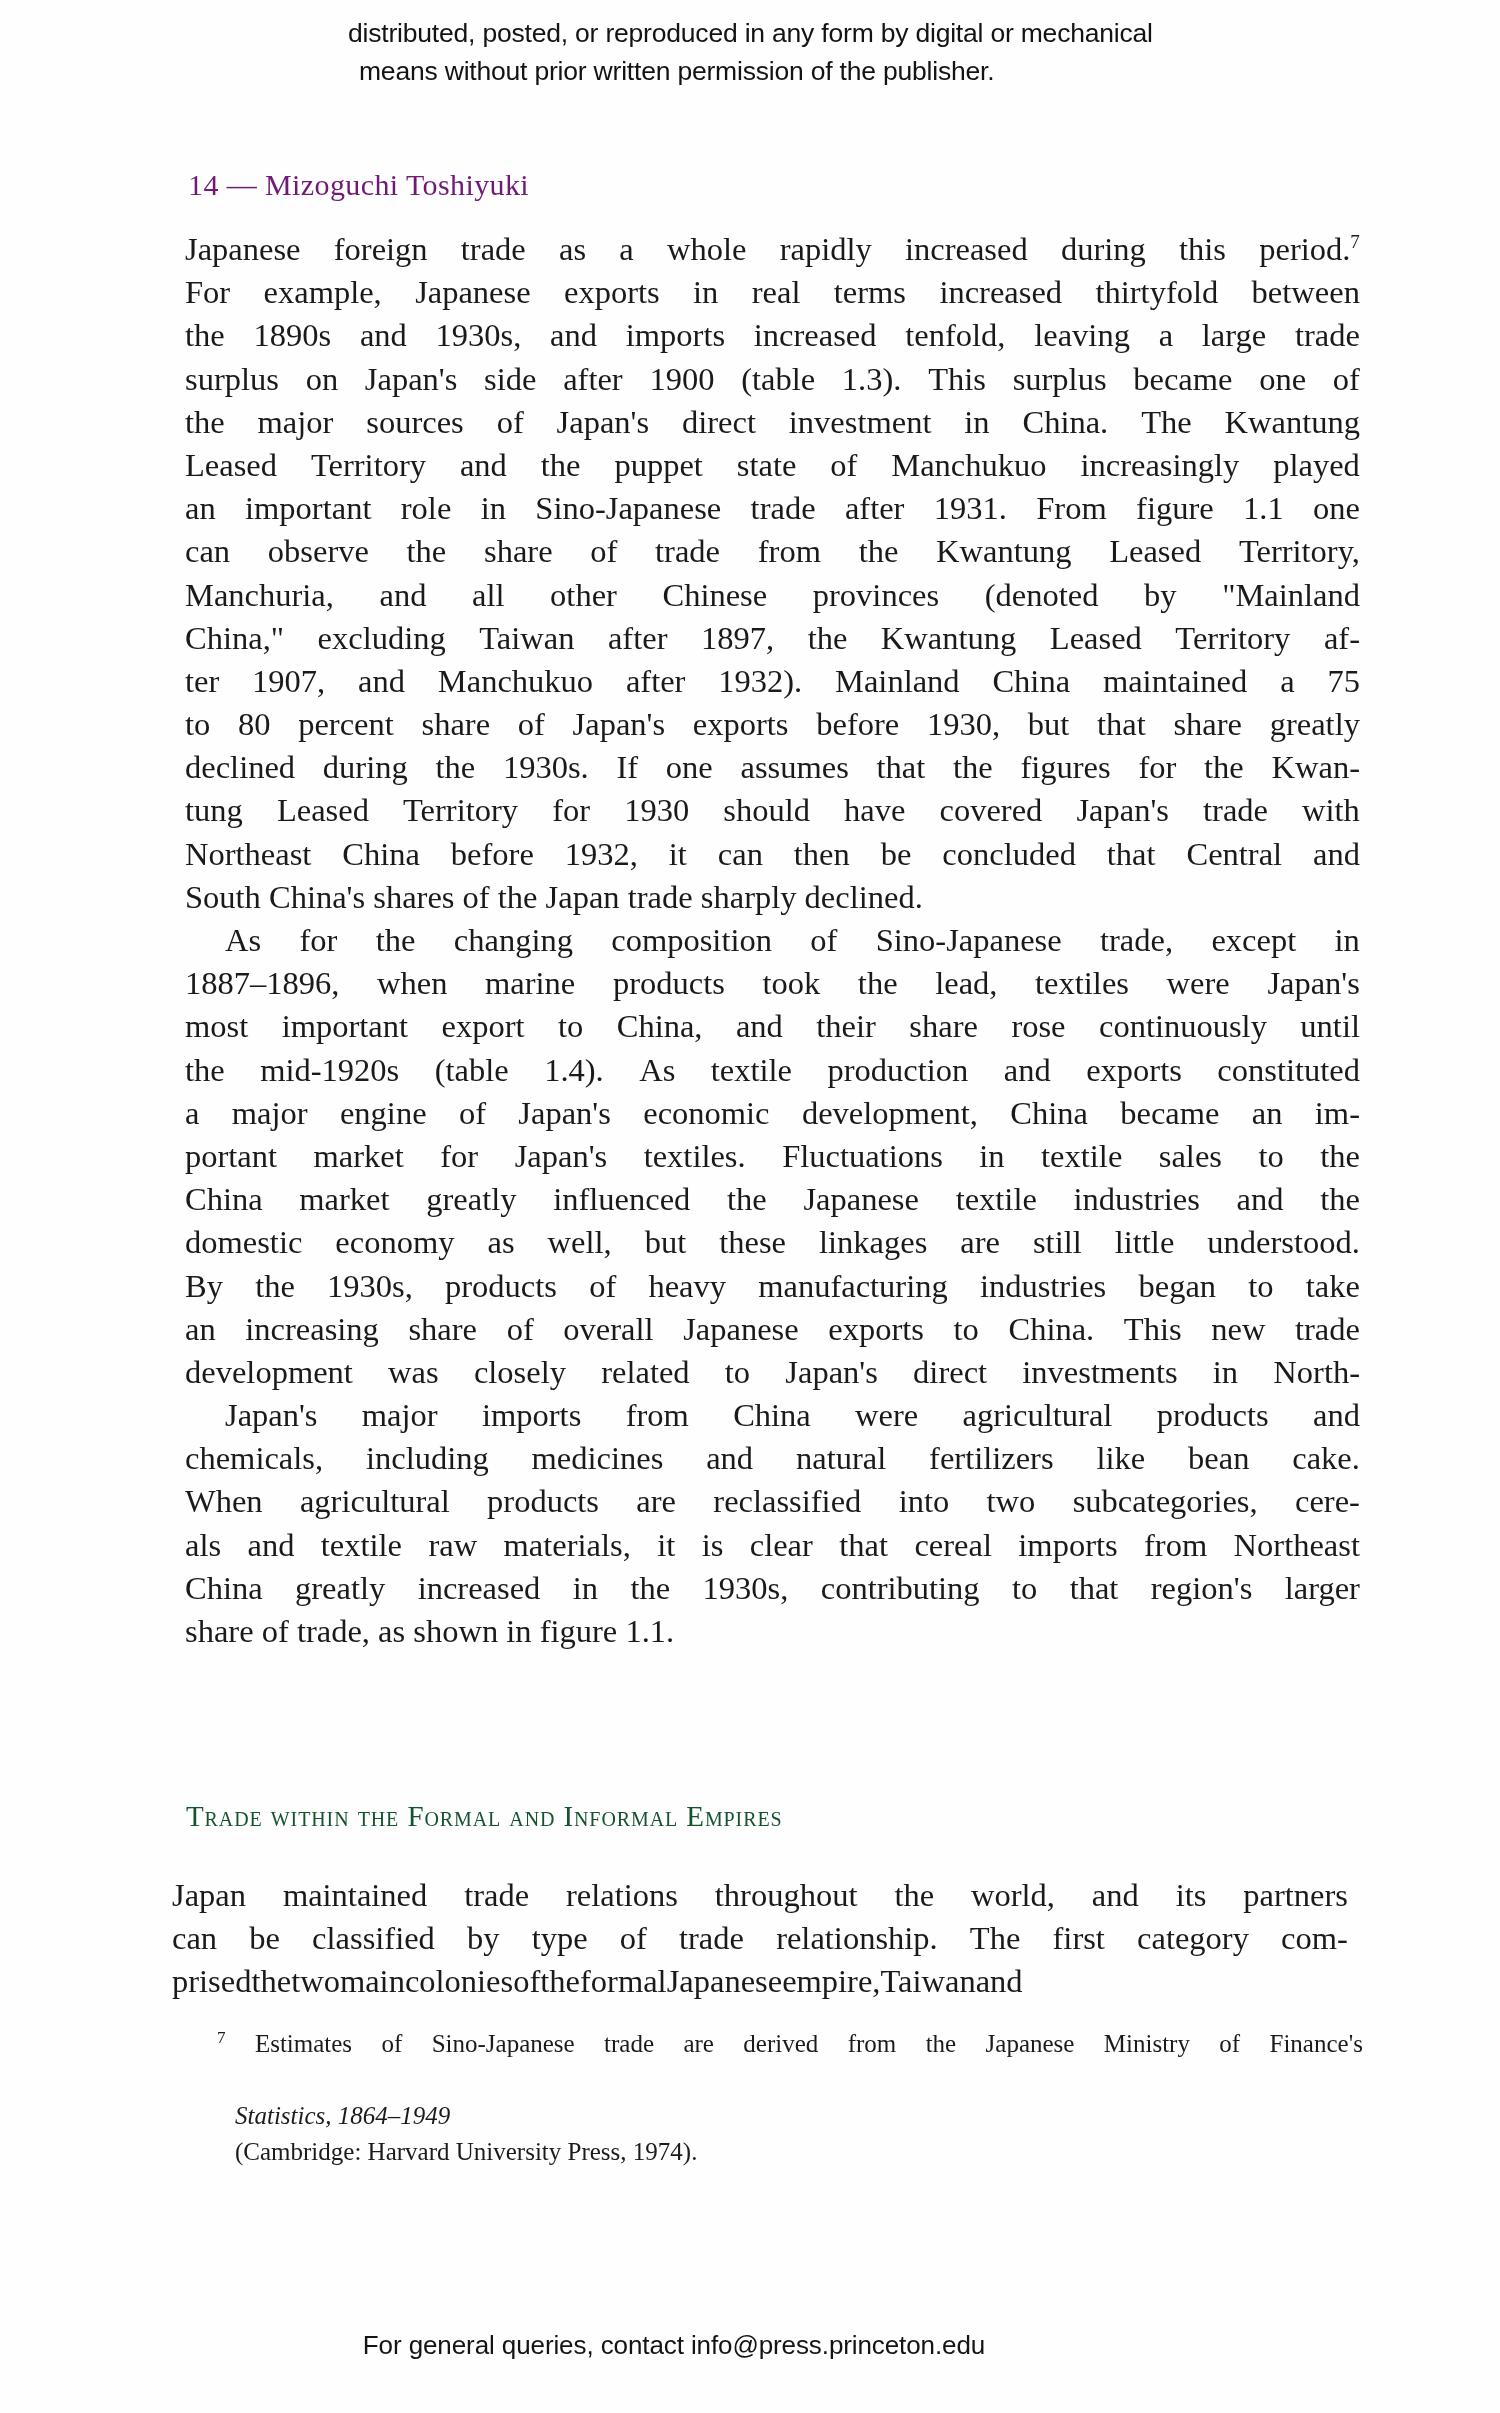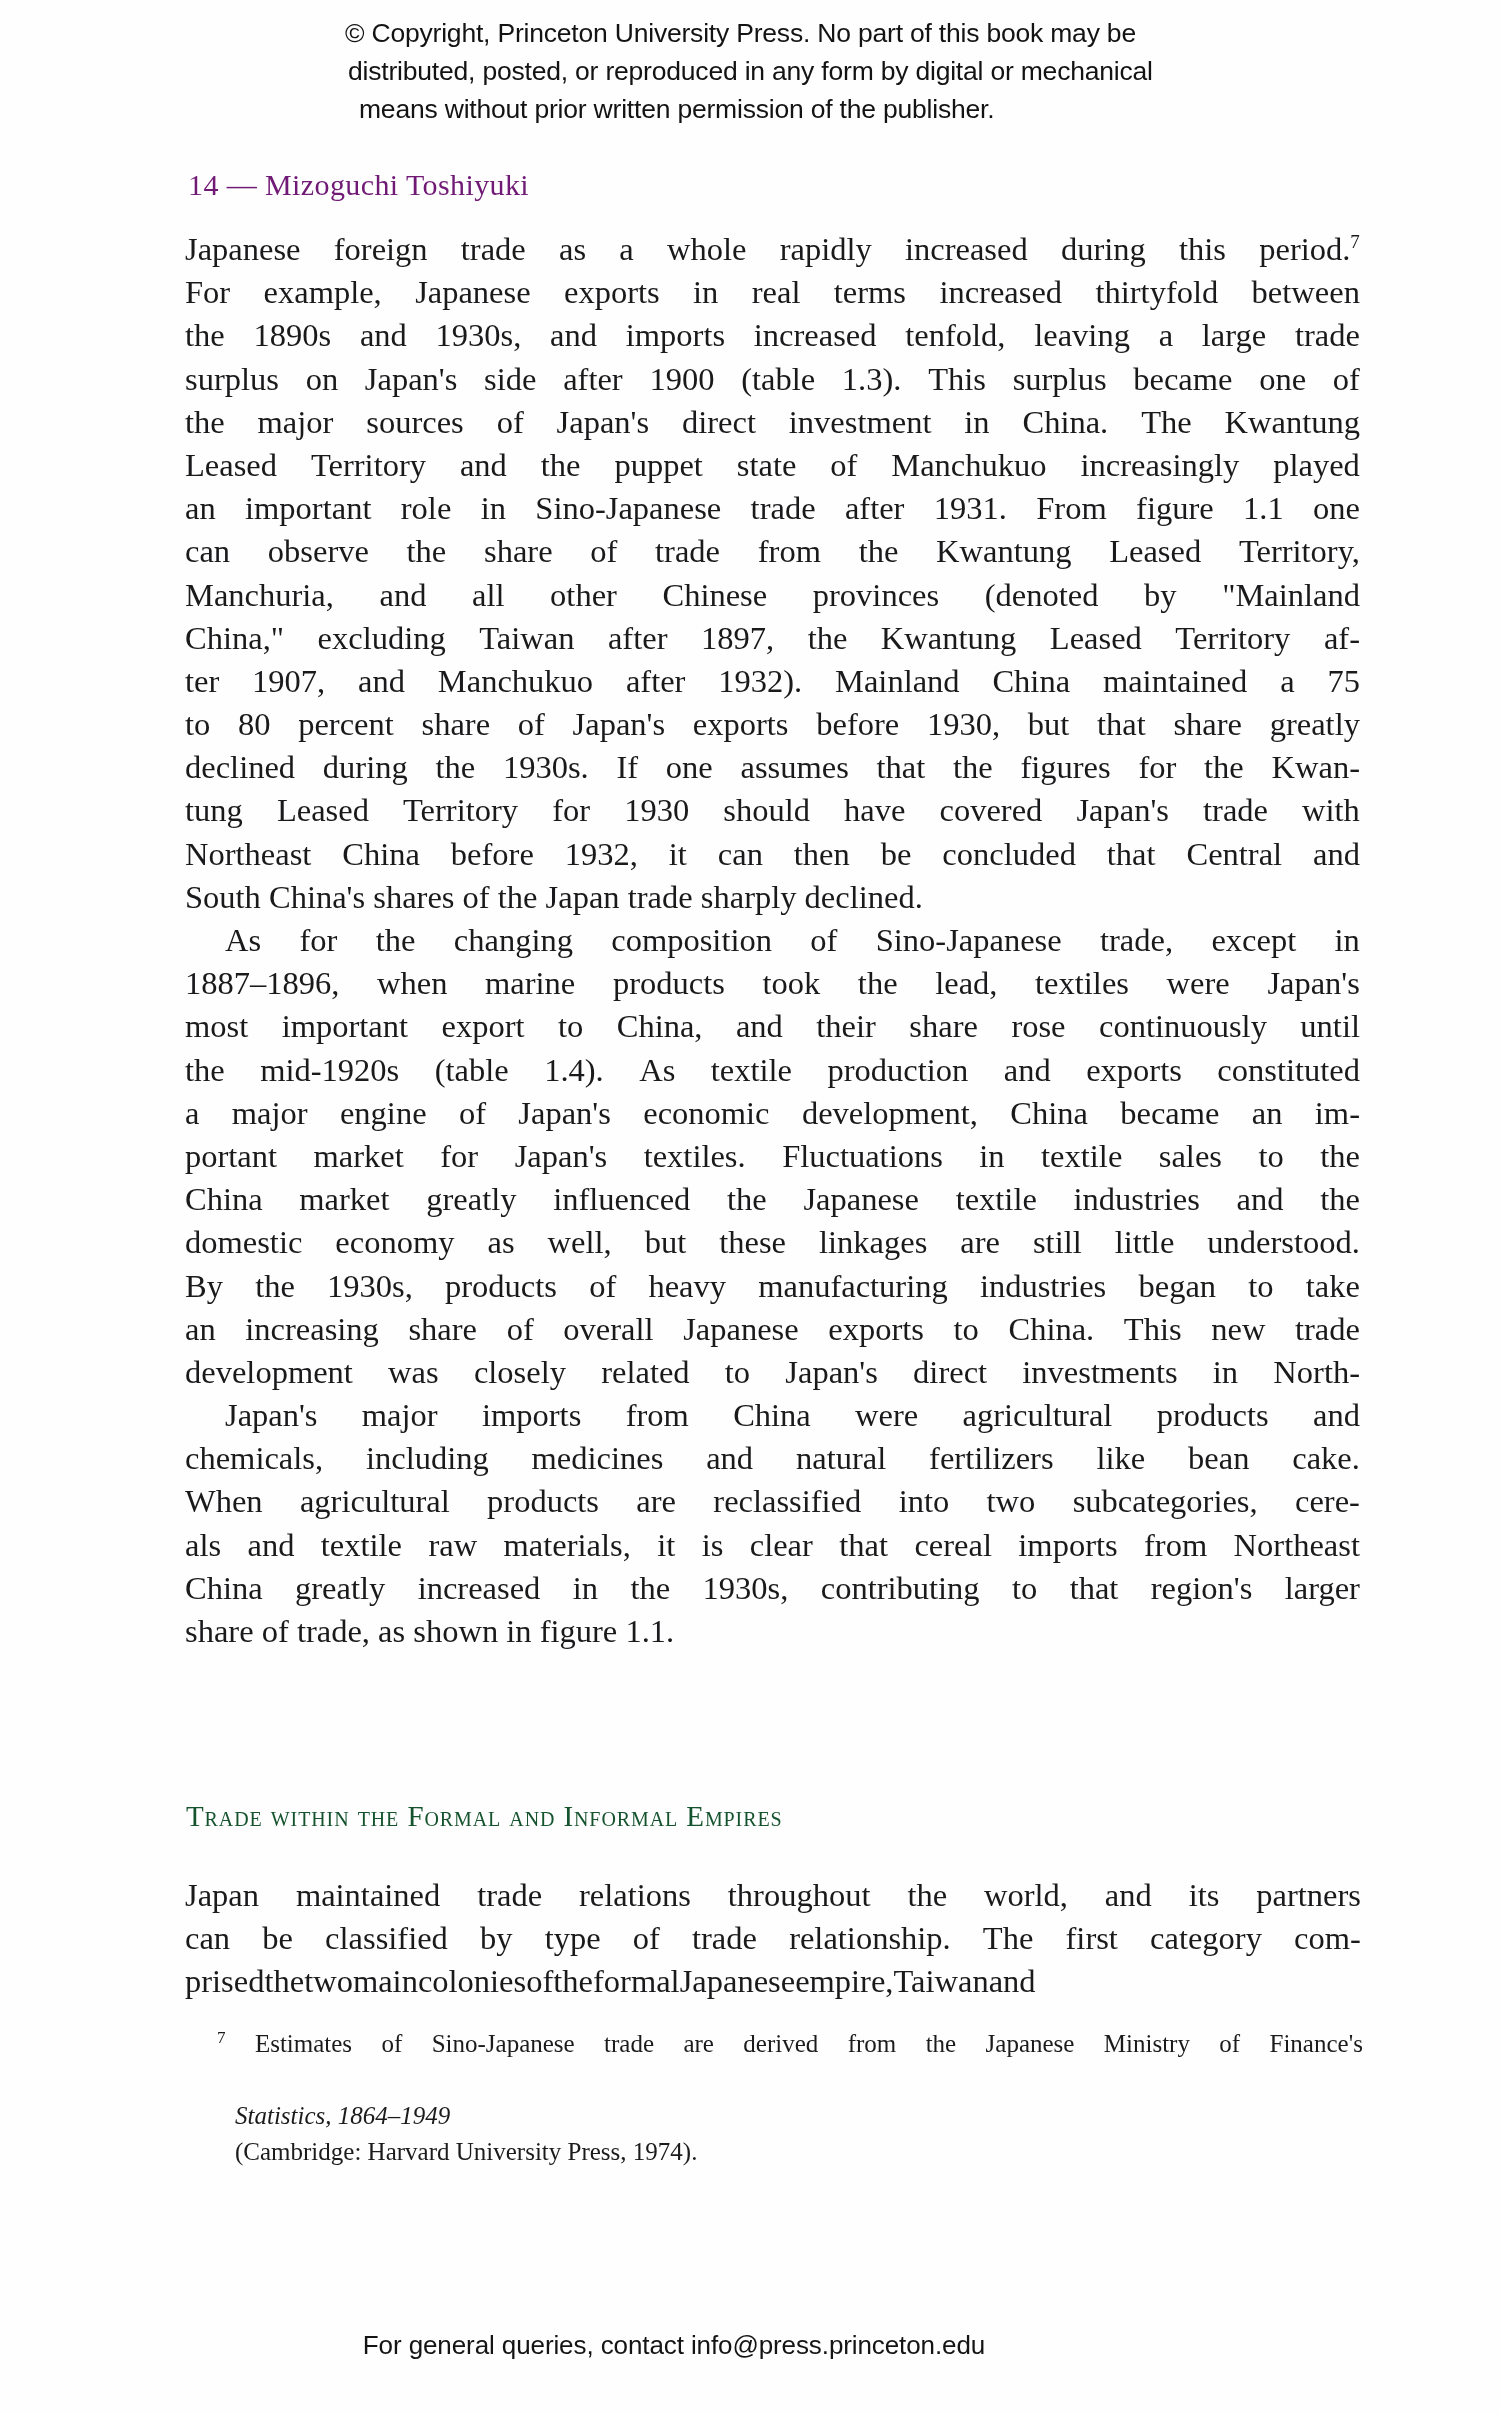--- a/index.html
+++ b/index.html
@@ -94,21 +94,21 @@
     font-size: 29px;
     font-variant: small-caps;
     letter-spacing: 0.9px;
     color: #14532d;
     white-space: nowrap;
   }
 
   
   .closing-block {
     position: absolute;
-    left: 185px;
+    left: 172px;
     top: 1874px;
     width: 1176px;
   }
 
   
   .footnote {
     position: absolute;
     left: 185px;
     top: 2026px;
     width: 1178px;
@@ -144,21 +144,20 @@
     color: #141414;
     letter-spacing: -0.1px;
   }
 </style>
 </head>
 <body>
 
 <div class="page">
 
   <div class="copyright-notice">
-    <span class="cl l1">© Copyright, Princeton University Press. No part of this book may be</span>
     <span class="cl l2">distributed, posted, or reproduced in any form by digital or mechanical</span>
     <span class="cl l3">means without prior written permission of the publisher.</span>
   </div>
 
   <div class="running-head">14 — Mizoguchi Toshiyuki</div>
 
   <div class="body-block">
     <div class="para">
         <div class="tline">
           <span>Japanese</span>

